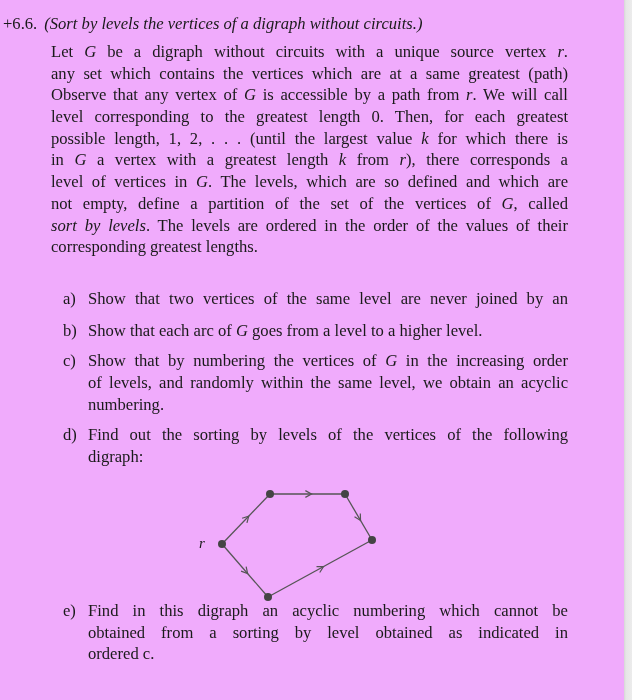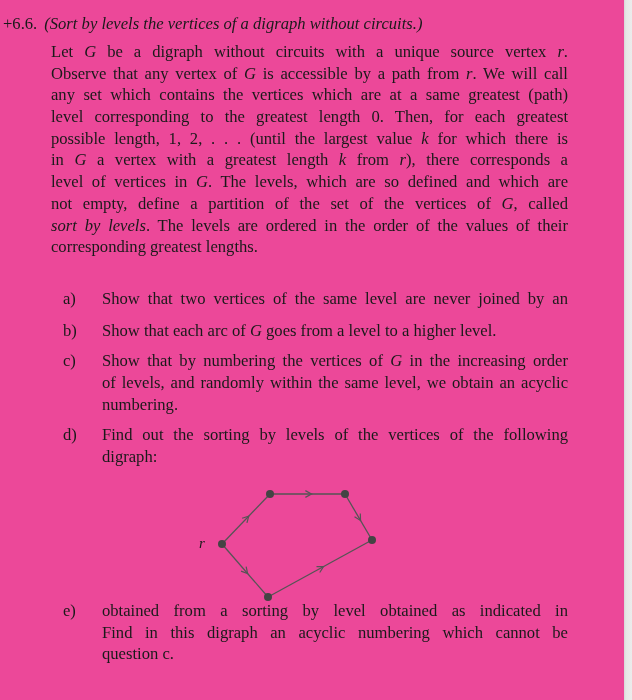--- a/index.html
+++ b/index.html
@@ -14,21 +14,21 @@
     overflow: hidden;
     font-family: "DejaVu Serif", "Liberation Serif", serif;
     color: #1a1a1a;
   }
   .page {
     position: absolute;
     left: 0;
     top: 0;
     width: 624px;
     height: 700px;
-    background: #ec4899;
+    background: #f0abfc;
   }
   .edge-strip {
     position: absolute;
     left: 624px;
     top: 0;
     width: 8px;
     height: 700px;
     background: linear-gradient(to right, #d6d6d6 0px, #e6e6e6 2px, #ececec 8px);
   }
   .text {
@@ -74,21 +74,20 @@
   }
   .item-label {
     position: absolute;
     left: 0;
     top: 0;
   }
   .item-line {
     display: block;
     height: 21.7px;
     white-space: nowrap;
-    margin-left: 14px;
   }
   .item-line.j { text-align: justify; text-align-last: justify; }
 
   .graph {
     position: absolute;
     left: 180px;
     top: 470px;
     width: 220px;
     height: 140px;
   }
@@ -106,22 +105,22 @@
 <body>
 
 <div class="page">
 
   <div class="problem-head text">
     <span class="problem-num">+6.6.</span><span class="problem-title">(Sort by levels the vertices of a digraph without circuits.)</span>
   </div>
 
   <div class="intro text" id="intro">
       <span class="line">Let <span class="it">G</span> be a digraph without circuits with a unique source vertex <span class="it">r</span>.</span>
+      <span class="line">any set which contains the vertices which are at a same greatest (path)</span>
       <span class="line">Observe that any vertex of <span class="it">G</span> is accessible by a path from <span class="it">r</span>. We will call</span>
-      <span class="line">any set which contains the vertices which are at a same greatest (path)</span>
       <span class="line">level corresponding to the greatest length 0. Then, for each greatest</span>
       <span class="line">possible length, 1, 2, . . . (until the largest value <span class="it">k</span> for which there is</span>
       <span class="line">in <span class="it">G</span> a vertex with a greatest length <span class="it">k</span> from <span class="it">r</span>), there corresponds a</span>
       <span class="line">level of vertices in <span class="it">G</span>. The levels, which are so defined and which are</span>
       <span class="line">not empty, define a partition of the set of the vertices of <span class="it">G</span>, called</span>
       <span class="line"><span class="it">sort by levels</span>. The levels are ordered in the order of the values of their</span>
       <span class="line last">corresponding greatest lengths.</span>
     </div>
 
   <div class="items text" id="items">
@@ -139,23 +138,23 @@
         <span class="item-line j">of levels, and randomly within the same level, we obtain an acyclic</span>
         <span class="item-line">numbering.</span>
       </div>
       <div class="item" style="margin-top: 9px;">
         <span class="item-label">d)</span>
         <span class="item-line j">Find out the sorting by levels of the vertices of the following</span>
         <span class="item-line">digraph:</span>
       </div>
       <div class="item" style="margin-top: 132px;">
         <span class="item-label">e)</span>
+        <span class="item-line j">Find in this digraph an acyclic numbering which cannot be</span>
         <span class="item-line j">obtained from a sorting by level obtained as indicated in</span>
-        <span class="item-line j">Find in this digraph an acyclic numbering which cannot be</span>
-        <span class="item-line">question c.</span>
+        <span class="item-line">ordered c.</span>
       </div>
     </div>
 
   <div class="graph">
     <svg id="graph-svg" width="220" height="140" viewBox="180 470 220 140">
         <line x1="222" y1="544" x2="270" y2="494" stroke="#555555" stroke-width="1.3"></line>
         <polyline points="246.93681085543795,522.870111362128 248.77012731275886,516.1144507158762 242.09488978645285,518.2218671359024" fill="none" stroke="#555555" stroke-width="1.2"></polyline>
         <line x1="270" y1="494" x2="345" y2="494" stroke="#555555" stroke-width="1.3"></line>
         <polyline points="305.35692206676737,497.3559787702294 311.5,494 305.35692206676737,490.6440212297706" fill="none" stroke="#555555" stroke-width="1.2"></polyline>
         <line x1="345" y1="494" x2="372" y2="540" stroke="#555555" stroke-width="1.3"></line>

